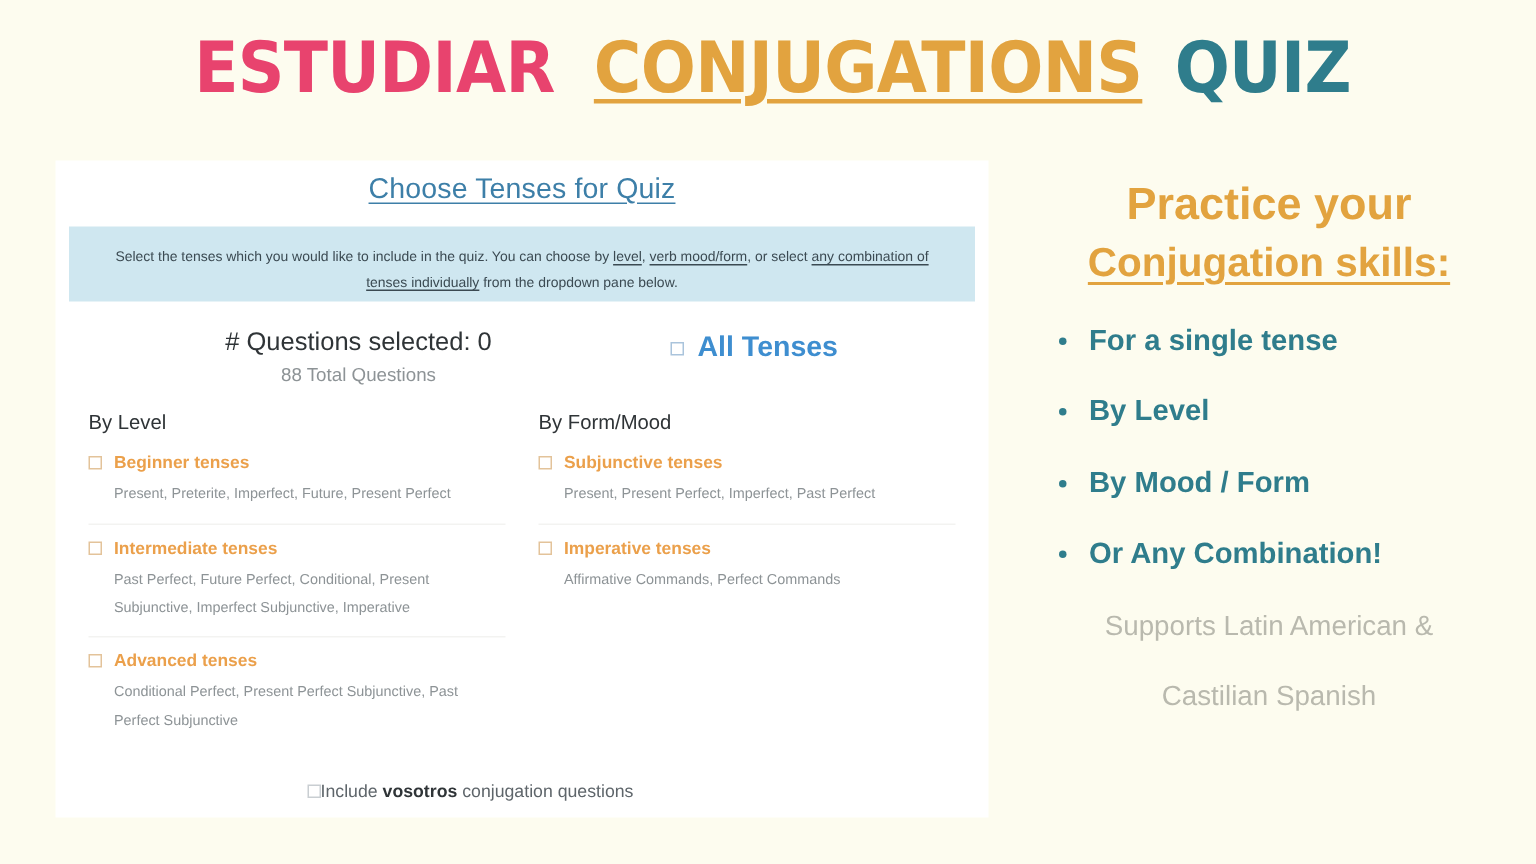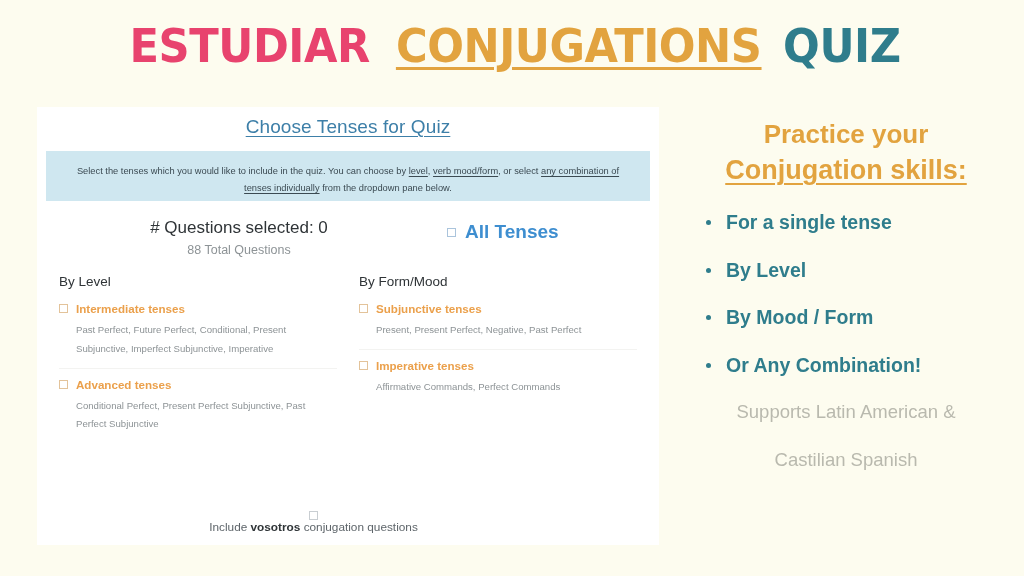--- a/index.html
+++ b/index.html
@@ -164,35 +164,34 @@
     position: absolute;
     left: 0;
     bottom: 11px;
     width: 553px;
     display: flex;
     justify-content: center;
     align-items: center;
     gap: 0;
     color: #5e656a;
     font-size: 11.8px;
-    flex-direction: column;
   }
   .vosotros-row b { color: #2f3437; }
 
   
   .right-panel {
     position: absolute;
     left: 668px;
     top: 120px;
     width: 356px;
     text-align: center;
   }
   .rp-line1 {
     color: #e2a33f;
-    font-size: 26px;
+    font-size: 30px;
     font-weight: bold;
     line-height: 1.12;
   }
   .rp-line2 {
     color: #e2a33f;
     font-size: 27px;
     font-weight: bold;
     line-height: 1.12;
     text-decoration: underline;
     text-decoration-thickness: 2px;
@@ -254,20 +253,27 @@
       <span class="cb cb-blue"></span>
       <span>All Tenses</span>
     </div>
   </div>
 
   <div class="columns">
 
     <div class="col">
       <div class="col-title">By Level</div>
 
+      <div class="tense-group">
+        <div class="tense-head">
+          <span class="cb cb-orange"></span>
+          <span>Beginner tenses</span>
+        </div>
+        <div class="tense-list">Present, Preterite, Imperfect, Future, Present Perfect</div>
+      </div>
 
       <div class="tense-group">
         <div class="tense-head">
           <span class="cb cb-orange"></span>
           <span>Intermediate tenses</span>
         </div>
         <div class="tense-list">Past Perfect, Future Perfect, Conditional, Present Subjunctive, Imperfect Subjunctive, Imperative</div>
       </div>
 
       <div class="tense-group last">
@@ -281,21 +287,21 @@
 
     <div class="col">
       <div class="col-title">By Form/Mood</div>
 
 
       <div class="tense-group">
         <div class="tense-head">
           <span class="cb cb-orange"></span>
           <span>Subjunctive tenses</span>
         </div>
-        <div class="tense-list">Present, Present Perfect, Negative, Past Perfect</div>
+        <div class="tense-list">Present, Present Perfect, Imperfect, Past Perfect</div>
       </div>
 
       <div class="tense-group last">
         <div class="tense-head">
           <span class="cb cb-orange"></span>
           <span>Imperative tenses</span>
         </div>
         <div class="tense-list">Affirmative Commands, Perfect Commands</div>
       </div>
     </div>

